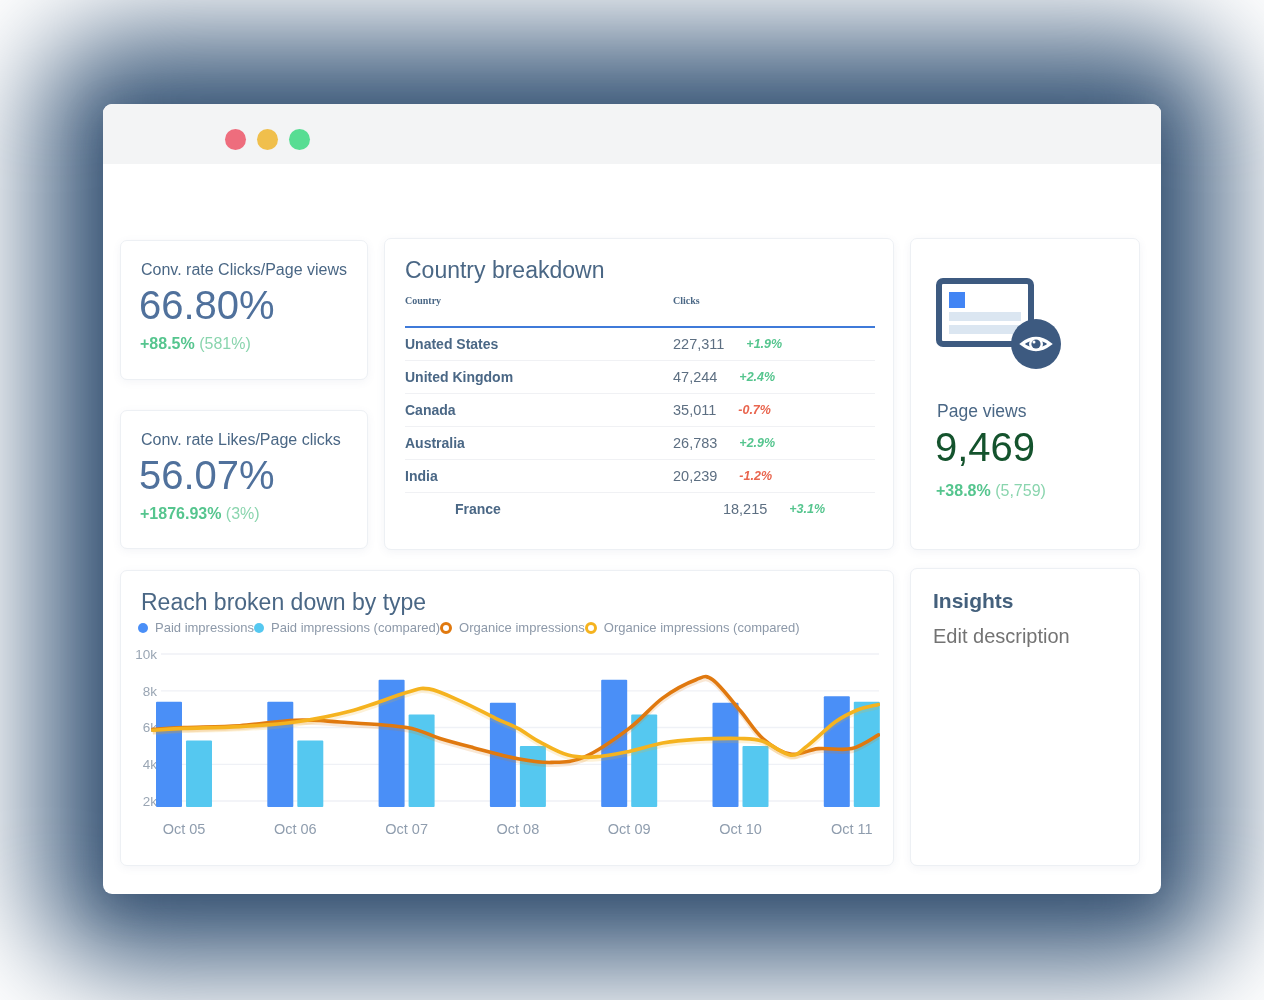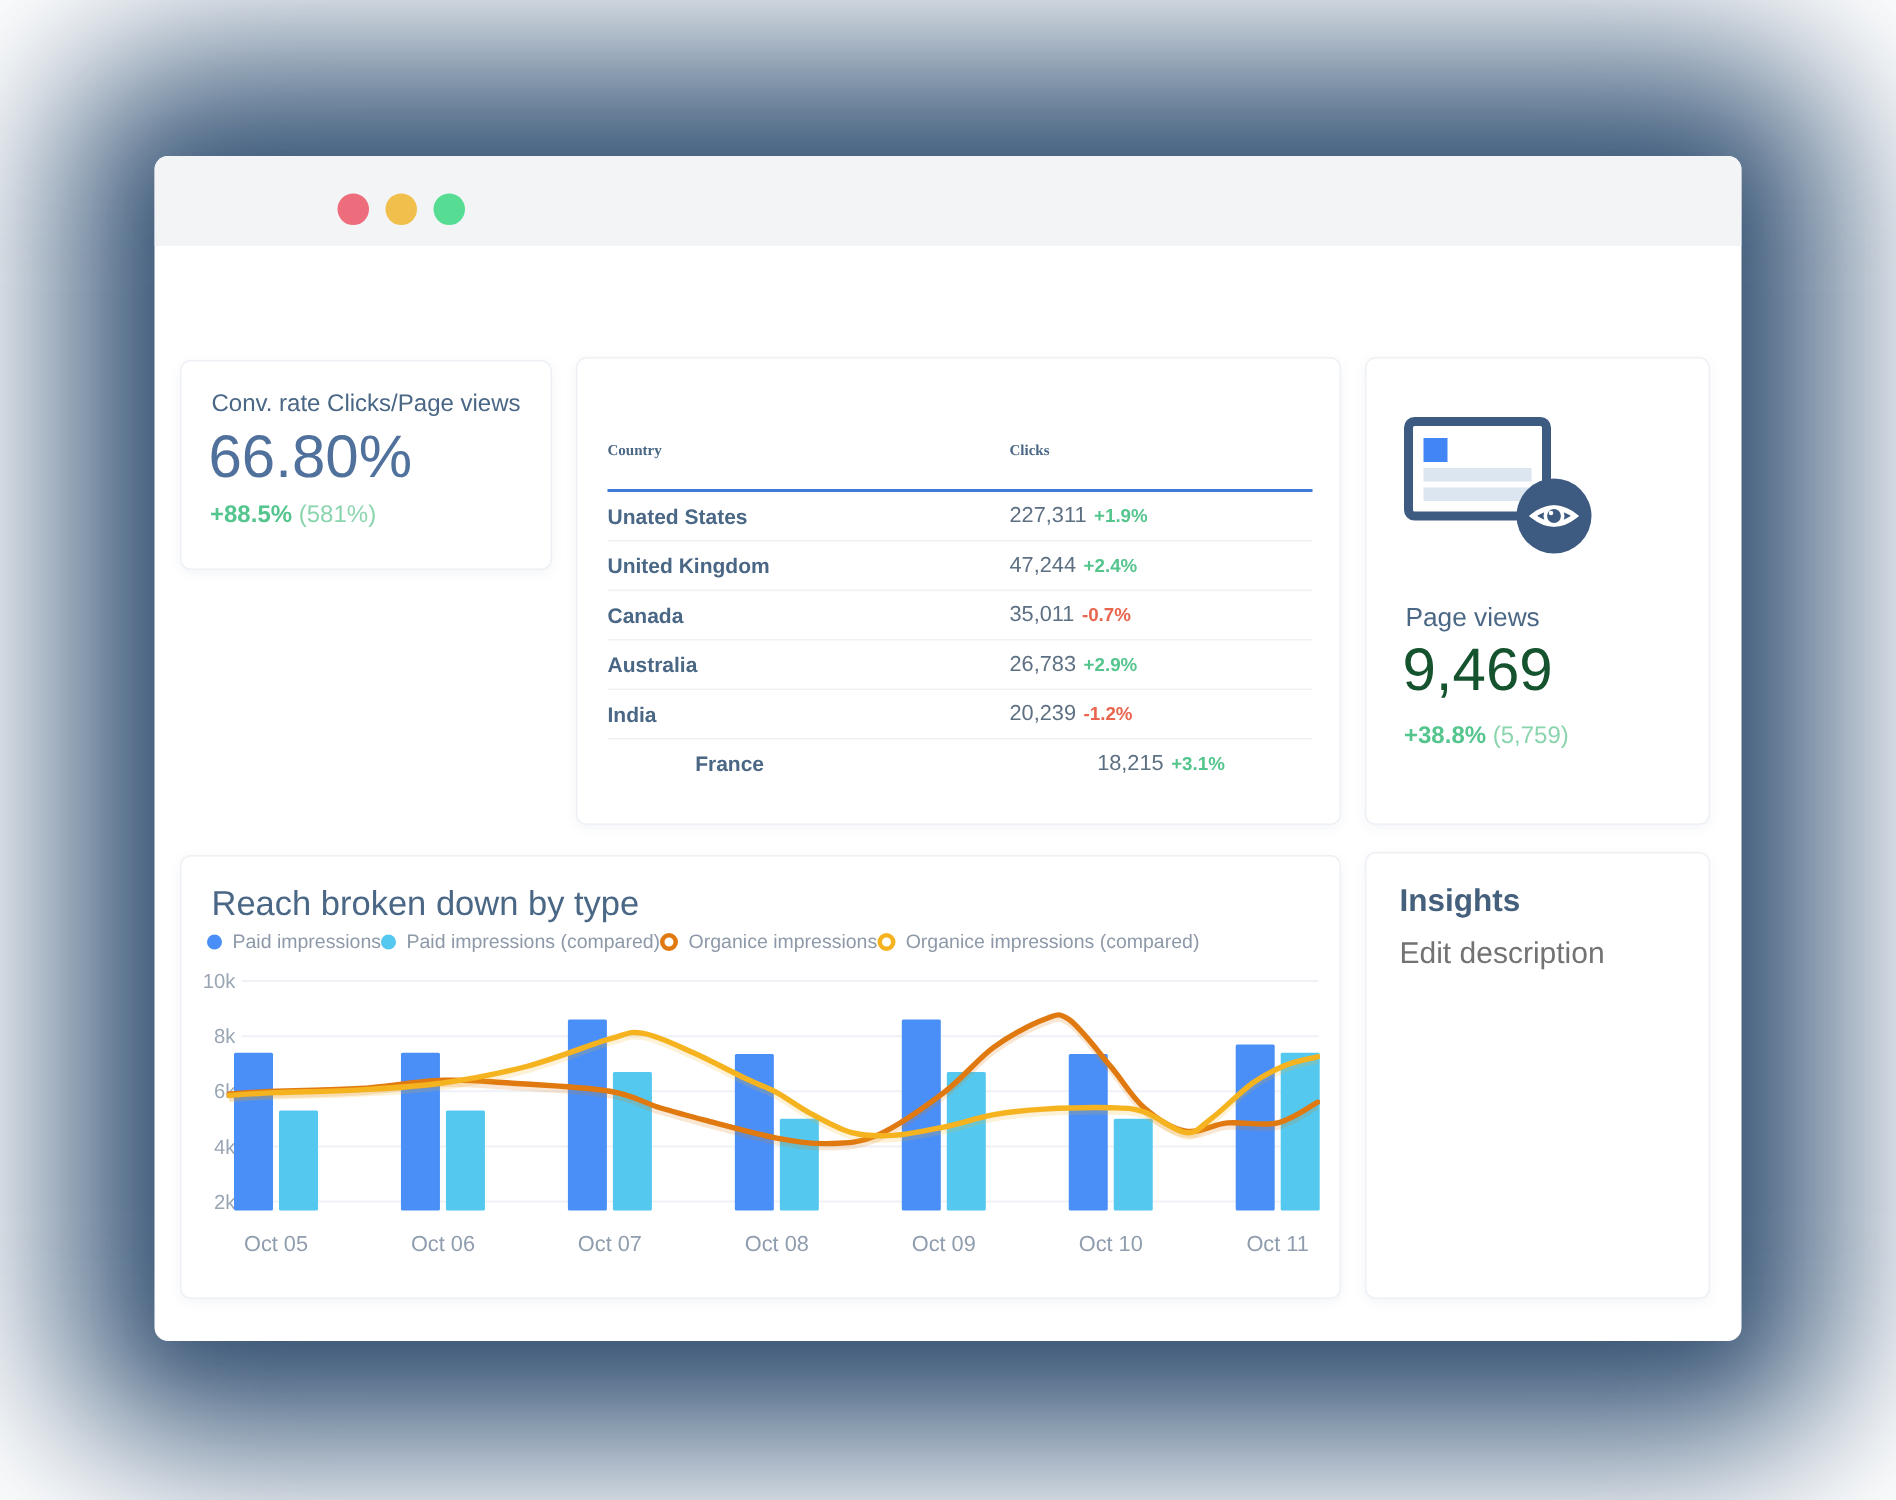--- a/index.html
+++ b/index.html
@@ -27,21 +27,21 @@
   .d-green-lite{color:#8ad5ae;font-weight:normal;}
   .sec-title{position:absolute;left:20px;top:18px;font-size:23px;color:#4a6785;}
   .tbl{position:absolute;left:20px;top:56px;width:470px;}
   .tbl-head{display:flex;font-size:10px;font-weight:bold;color:#4a6785;
     padding-bottom:20px;border-bottom:2px solid #3f7ad9;font-family:Liberation Serif, serif;}
   .tbl-row{display:flex;align-items:center;height:32px;border-bottom:1px solid #f0f1f4;font-size:14px;}
   .tbl-row:last-child{border-bottom:none;justify-content:center;}
   .col-country{flex:0 0 268px;}
   .row-country{flex:0 0 268px;font-weight:bold;color:#4a6785;}
   .row-clicks{color:#5d6f82;font-size:14.5px;}
-  .row-change{font-size:12.5px;font-weight:bold;margin-left:5px;}
+  .row-change{font-size:12.5px;font-weight:bold;margin-left:22px;font-style:italic;}
   .up{color:#55c58e;} .down{color:#e9654e;}
   .pv-icon{position:absolute;left:24px;top:38px;}
   .pv-label{position:absolute;left:26px;top:162px;font-size:17.5px;color:#4a6785;}
   .pv-value{position:absolute;left:24px;top:186px;font-size:40px;color:#14532d;}
   .pv-delta{position:absolute;left:25px;top:243px;font-size:16px;}
   .ins-title{position:absolute;left:22px;top:20px;font-size:21px;font-weight:bold;color:#44607c;}
   .ins-desc{position:absolute;left:22px;top:56px;font-size:20px;color:#737373;cursor:pointer;}
   .legend{position:absolute;left:17px;top:49px;width:740px;display:flex;justify-content:flex-start;}
   .legend-item{display:flex;align-items:center;font-size:13px;color:#8d99a9;cursor:pointer;}
   .lg-marker{width:10px;height:10px;border-radius:50%;margin-right:7px;flex:0 0 auto;}
@@ -65,22 +65,31 @@
 
     <div class="card" id="kpi1">
       <div class="kpi-label">Conv. rate Clicks/Page views</div>
       <div class="kpi-value">66.80%</div>
       <div class="kpi-delta">
         <span class="d-green">+88.5%</span>
         <span class="d-green-lite">(581%)</span>
       </div>
     </div>
 
+    <div class="card" id="kpi2">
+      <div class="kpi-label">Conv. rate Likes/Page clicks</div>
+      <div class="kpi-value">56.07%</div>
+      <div class="kpi-delta">
+        <span class="d-green">+1876.93%</span>
+        <span class="d-green-lite">(3%)</span>
+      </div>
+    </div>
 
     <div class="card" id="country-card">
+      <div class="sec-title">Country breakdown</div>
       <div class="tbl">
         <div class="tbl-head">
           <span class="col-country">Country</span>
           <span>Clicks</span>
         </div>
         <div id="country-rows">
             <div class="tbl-row">
               <span class="row-country">Unated States</span>
               <span class="row-clicks">227,311</span>
               <span class="row-change up">+1.9%</span>

